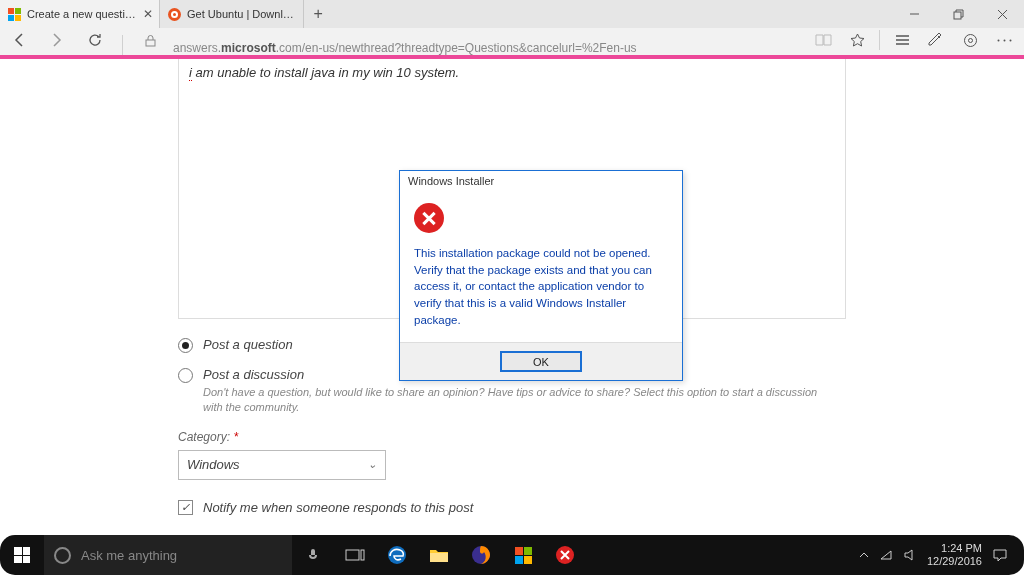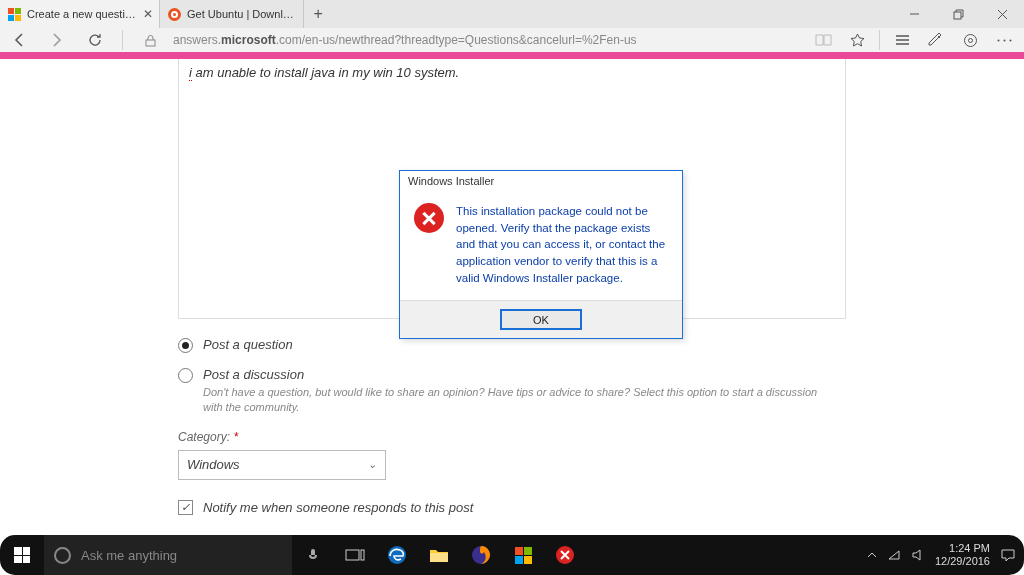--- a/index.html
+++ b/index.html
@@ -8,21 +8,21 @@
   
   .tab-strip { height: 28px; background: #e6e6e6; display: flex; align-items: stretch; }
   .tab { display: flex; align-items: center; padding: 0 6px 0 8px; font-size: 11px; color: #333; border-right: 1px solid #c8c8c8; gap: 6px; max-width: 170px; }
   .tab.active { background: #f2f2f2; }
   .tab-title { white-space: nowrap; overflow: hidden; text-overflow: ellipsis; max-width: 110px; }
   .tab-close { font-size: 12px; color: #555; }
   .newtab { width: 28px; display: flex; align-items: center; justify-content: center; font-size: 16px; color: #555; }
   .win-controls { margin-left: auto; display: flex; }
   .win-controls div { width: 44px; display: flex; align-items: center; justify-content: center; color: #555; }
 
-  .addr-bar { height: 31px; background: #f2f2f2; border-bottom: 7px solid #ec4899; display: flex; align-items: center; padding: 0 4px; gap: 8px; }
+  .addr-bar { height: 31px; background: #f2f2f2; border-bottom: 4px solid #ec4899; display: flex; align-items: flex-end; padding: 0 4px; gap: 8px; }
   .nav-btn { width: 30px; height: 30px; display: flex; align-items: center; justify-content: center; color: #555; }
   .url-sep { width: 1px; height: 20px; background: #d0d0d0; margin: 0 4px; }
   .url { flex: 1; font-size: 12px; color: #888; white-space: nowrap; overflow: hidden; }
   .url b { color: #555; font-weight: 600; }
   .right-icons { display: flex; align-items: center; gap: 2px; }
   .right-icons .nav-btn { width: 32px; }
 
   
   .page { position: relative; height: 476px; overflow: hidden; }
   .form-area { margin: 0 178px; font-style: italic; }
@@ -40,40 +40,40 @@
   .req { color: #c00; }
   .select { width: 208px; height: 30px; border: 1px solid #bbb; display: flex; align-items: center; padding: 0 8px; font-size: 13px; color: #444; justify-content: space-between; }
   .chev { color: #777; font-size: 11px; }
 
   .notify { display: flex; align-items: center; gap: 10px; margin-top: 20px; font-size: 13px; color: #444; }
   .chk { width: 15px; height: 15px; border: 1px solid #888; display: flex; align-items: center; justify-content: center; font-size: 11px; color: #444; }
 
   
   .dialog { position: absolute; left: 399px; top: 111px; width: 284px; background: #fff; border: 1px solid #1a6fd4; box-shadow: 2px 2px 6px rgba(0,0,0,.15); }
   .dlg-title { font-size: 11px; padding: 4px 8px; background: #fff; color: #333; }
-  .dlg-body { display: flex; padding: 12px 14px 14px; gap: 12px; }
+  .dlg-body { display: flex; padding: 12px 14px 14px; gap: 12px; flex-direction: column; }
   .err-icon { width: 30px; height: 30px; border-radius: 50%; background: #d22; display: flex; align-items: center; justify-content: center; flex: 0 0 30px; }
   .err-icon::before, .err-icon::after { content: ""; position: absolute; width: 16px; height: 3px; background: #fff; }
   .err-icon { position: relative; }
   .err-icon::before { transform: rotate(45deg); }
   .err-icon::after  { transform: rotate(-45deg); }
   .dlg-msg { font-size: 11.5px; color: #0a3ea8; line-height: 1.45; }
   .dlg-footer { background: #f0f0f0; padding: 8px 10px; display: flex; justify-content: center; border-top: 1px solid #ddd; }
   .ok-btn { width: 82px; height: 21px; font-size: 11px; background: #e9e9e9; border: 2px solid #1a6fd4; color: #222; }
 
   
   .taskbar { position: absolute; left: 0; bottom: 0; width: 1024px; height: 40px; background: #111; display: flex; align-items: center; color: #ccc; border-radius: 15px; }
   .start { width: 44px; height: 40px; display: flex; align-items: center; justify-content: center; }
   .win-logo { width: 16px; height: 16px; display: grid; grid-template: 1fr 1fr / 1fr 1fr; gap: 1px; }
   .win-logo span { background: #fff; }
   .search { display: flex; align-items: center; height: 40px; width: 248px; background: #222; padding: 0 10px; gap: 10px; font-size: 13px; color: #888; }
   .cortana { width: 17px; height: 17px; border: 2px solid #888; border-radius: 50%; }
   .tb-icon { width: 42px; height: 40px; display: flex; align-items: center; justify-content: center; font-size: 16px; }
   .mic svg { width: 14px; height: 14px; fill: #aaa; }
-  .tray { margin-left: auto; display: flex; align-items: center; padding-right: 8px; gap: 10px; font-size: 11px; color: #ddd; }
+  .tray { margin-left: auto; display: flex; align-items: center; padding-right: 16px; gap: 10px; font-size: 11px; color: #ddd; }
   .clock { text-align: right; line-height: 1.2; }
 
   .ms-logo { width: 13px; height: 13px; display: grid; grid-template: 1fr 1fr / 1fr 1fr; gap: 1px; }
   .ms-logo span:nth-child(1){background:#f25022}.ms-logo span:nth-child(2){background:#7fba00}.ms-logo span:nth-child(3){background:#00a4ef}.ms-logo span:nth-child(4){background:#ffb900}
   .ub-logo { width: 13px; height: 13px; border-radius: 50%; background: #e95420; position: relative; }
   .ub-logo::after { content: ""; position: absolute; inset: 3px; border: 2px solid #fff; border-radius: 50%; }
 
   svg { display: block; }
 </style>
 </head>

